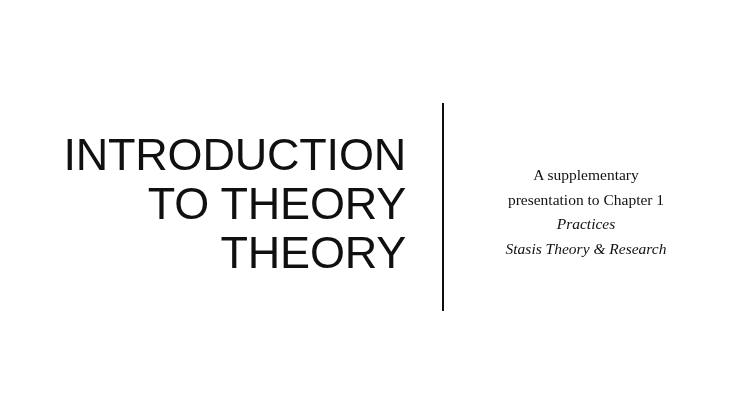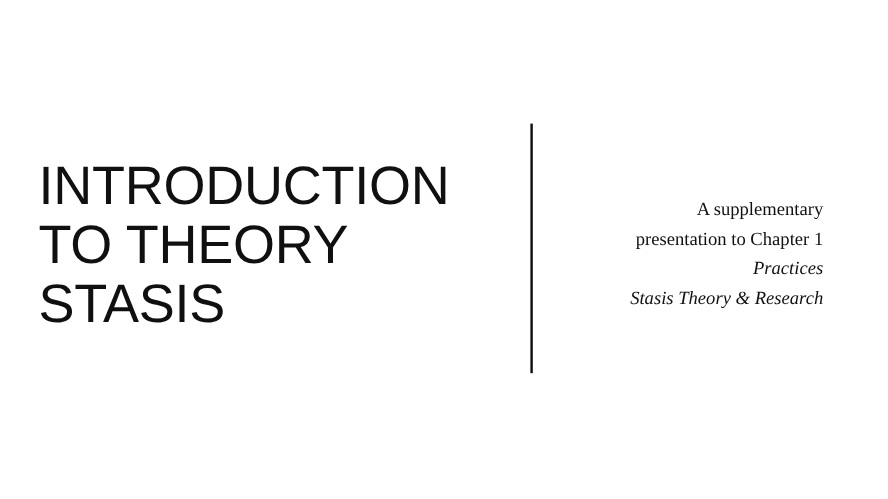--- a/index.html
+++ b/index.html
@@ -17,23 +17,24 @@
   #slide {
     position: relative;
     width: 740px;
     height: 416px;
     background: #ffffff;
   }
 
   
   #title-block {
     position: absolute;
-    left: 32px;
+    left: 44px;
     top: 130px;
     width: 362px;
+    text-align: right;
   }
   .title-line {
     display: block;
     font-family: "Liberation Sans", sans-serif;
     font-size: 45px;
     line-height: 49px;
     font-weight: 400;
     letter-spacing: -0.2px;
     color: #101010;
     white-space: nowrap;
@@ -52,39 +53,39 @@
   
   #subtitle-block {
     position: absolute;
     left: 486px;
     top: 163px;
     width: 200px;
     font-family: "Liberation Serif", serif;
     font-size: 15.5px;
     line-height: 24.5px;
     color: #111111;
-    text-align: right;
+    text-align: center;
   }
   .sub-line {
     display: block;
     white-space: nowrap;
   }
   .sub-line.italic {
     font-style: italic;
   }
 </style>
 </head>
 <body>
 
 <div id="slide">
 
   <div id="title-block">
     <span class="title-line">INTRODUCTION</span>
     <span class="title-line">TO THEORY</span>
-    <span class="title-line">STASIS</span>
+    <span class="title-line">THEORY</span>
   </div>
 
   <div id="divider"></div>
 
   <div id="subtitle-block">
     <span class="sub-line">A supplementary</span>
     <span class="sub-line">presentation to Chapter 1</span>
     <span class="sub-line italic">Practices</span>
     <span class="sub-line italic">Stasis Theory &amp; Research</span>
   </div>

